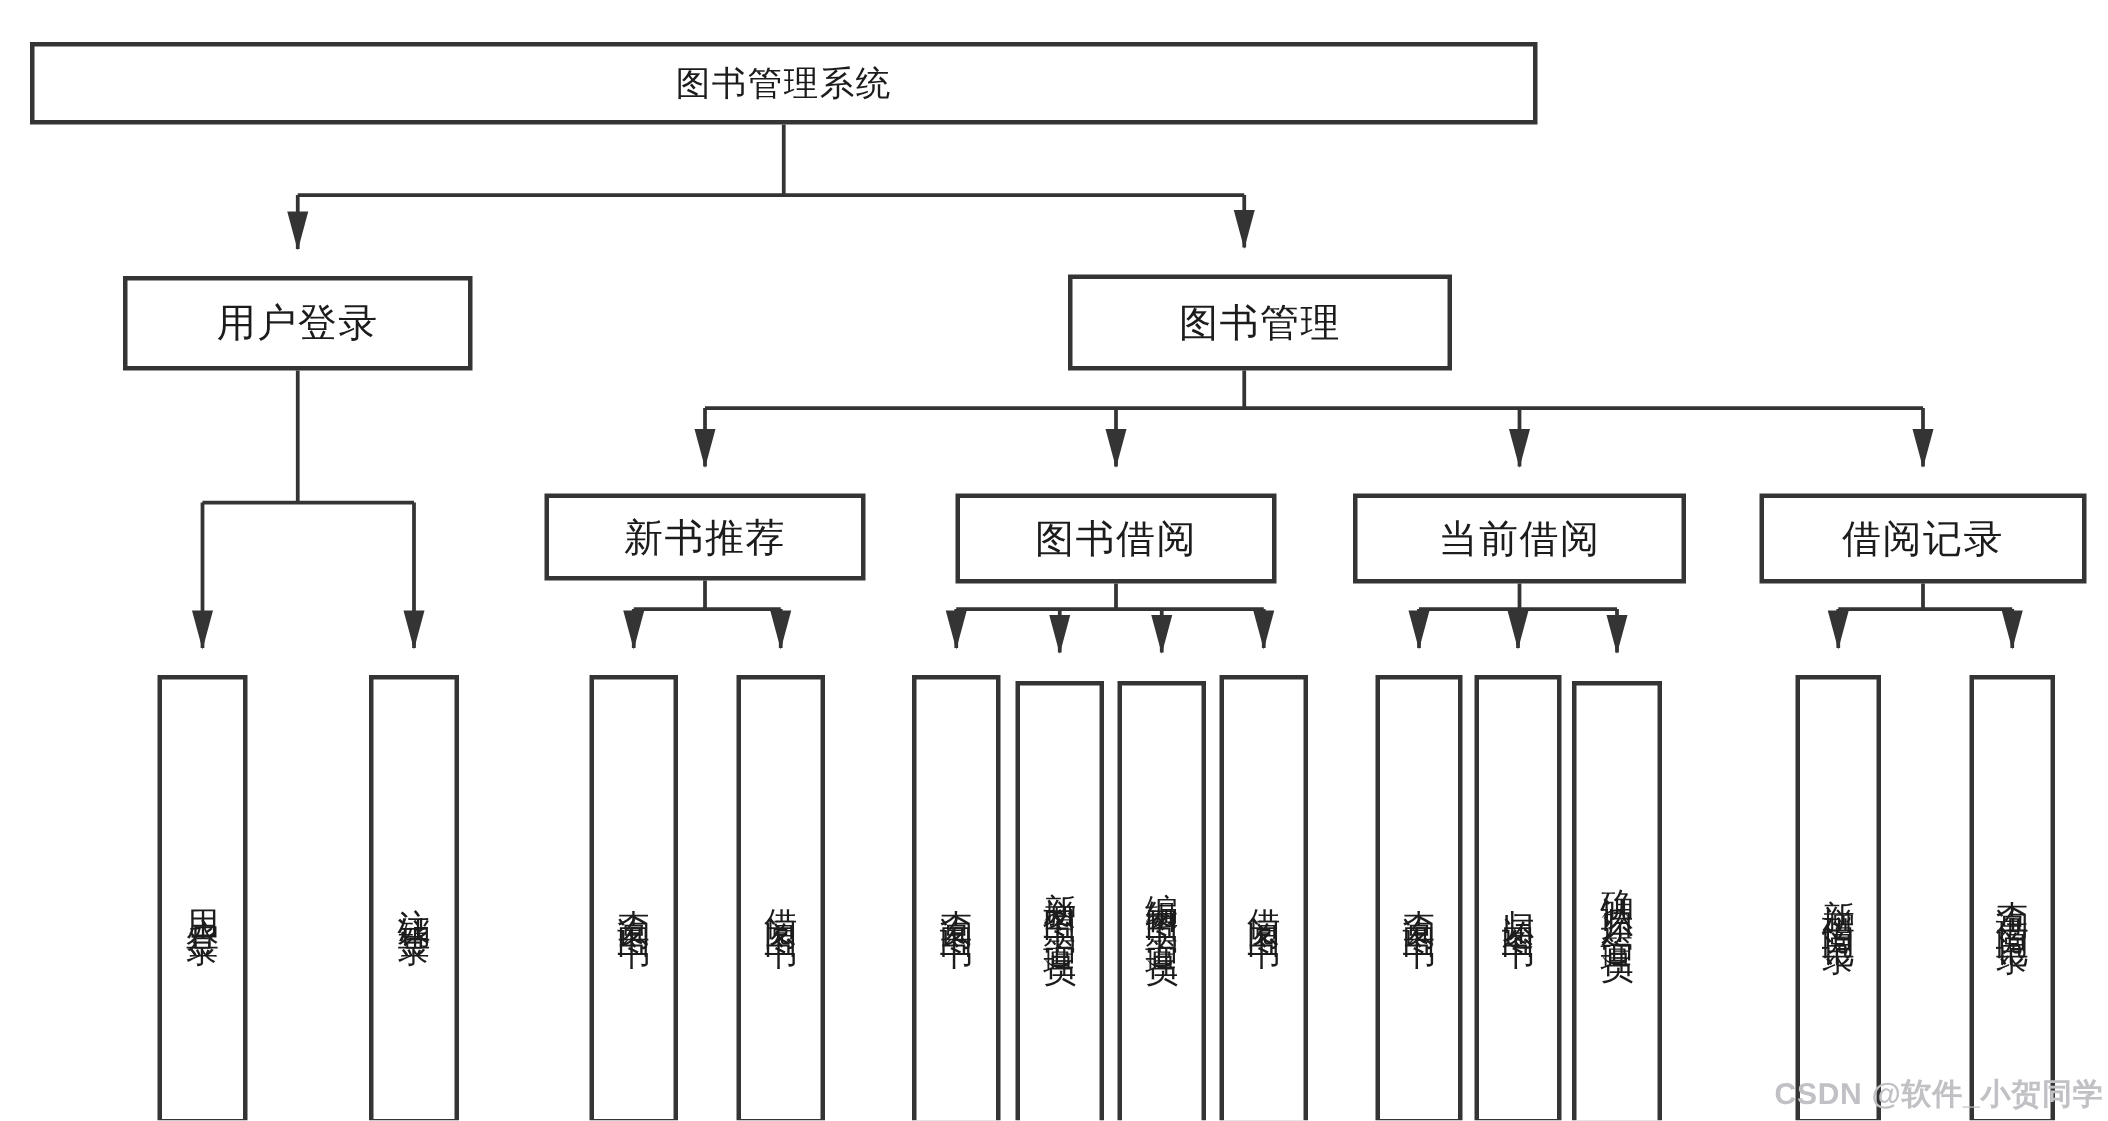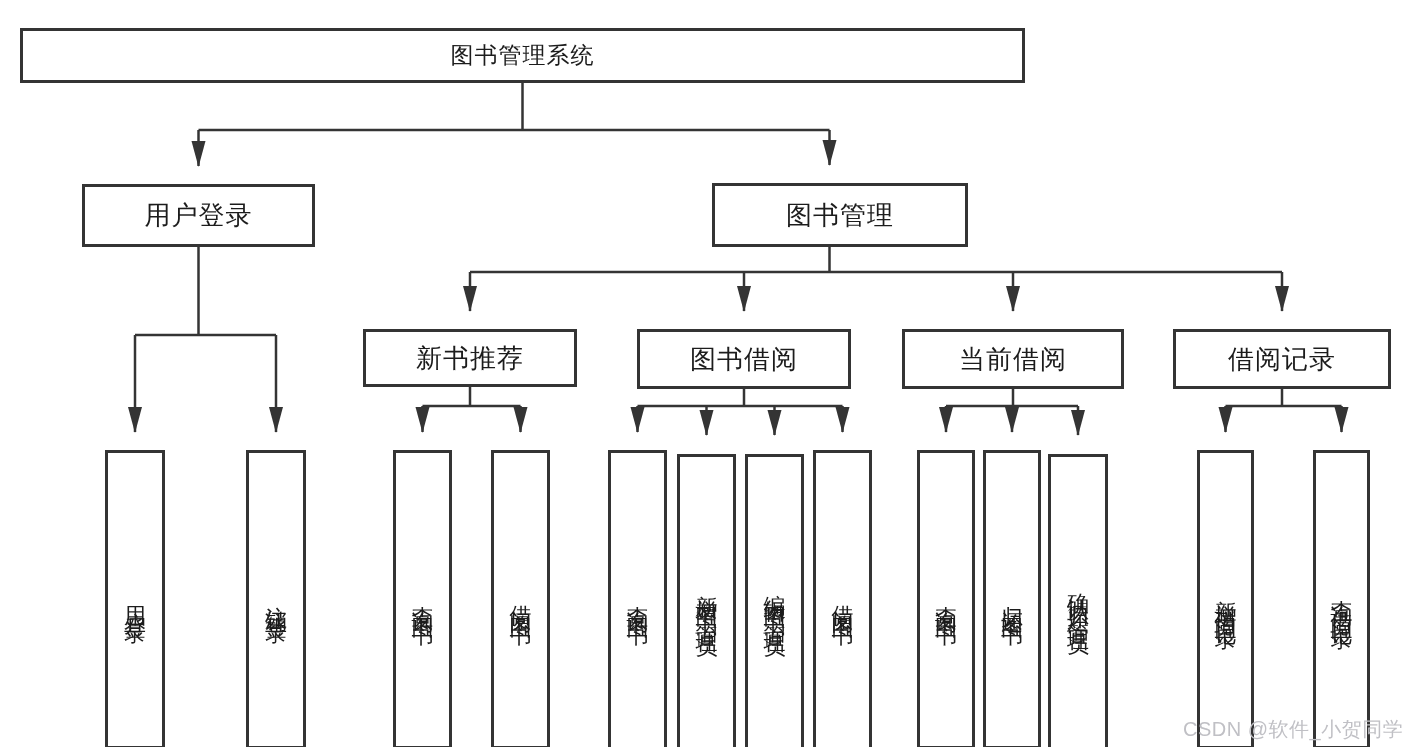--- a/index.html
+++ b/index.html
@@ -43,20 +43,21 @@
   }
   .watermark {
     position: absolute;
     left: 1183px;
     top: 716px;
     font-size: 20px;
     letter-spacing: 0.5px;
     color: #c0c0c5;
     white-space: nowrap;
     z-index: 5;
+    font-weight: bold;
   }
 </style>
 </head>
 <body>
 
 <div class="canvas">
 
   <svg class="wires" viewBox="0 0 1405 747" xmlns="http://www.w3.org/2000/svg">
     <defs>
       <marker id="arr" viewBox="0 0 28 16" refX="26" refY="8" markerWidth="28" markerHeight="16" markerUnits="userSpaceOnUse" orient="auto">

